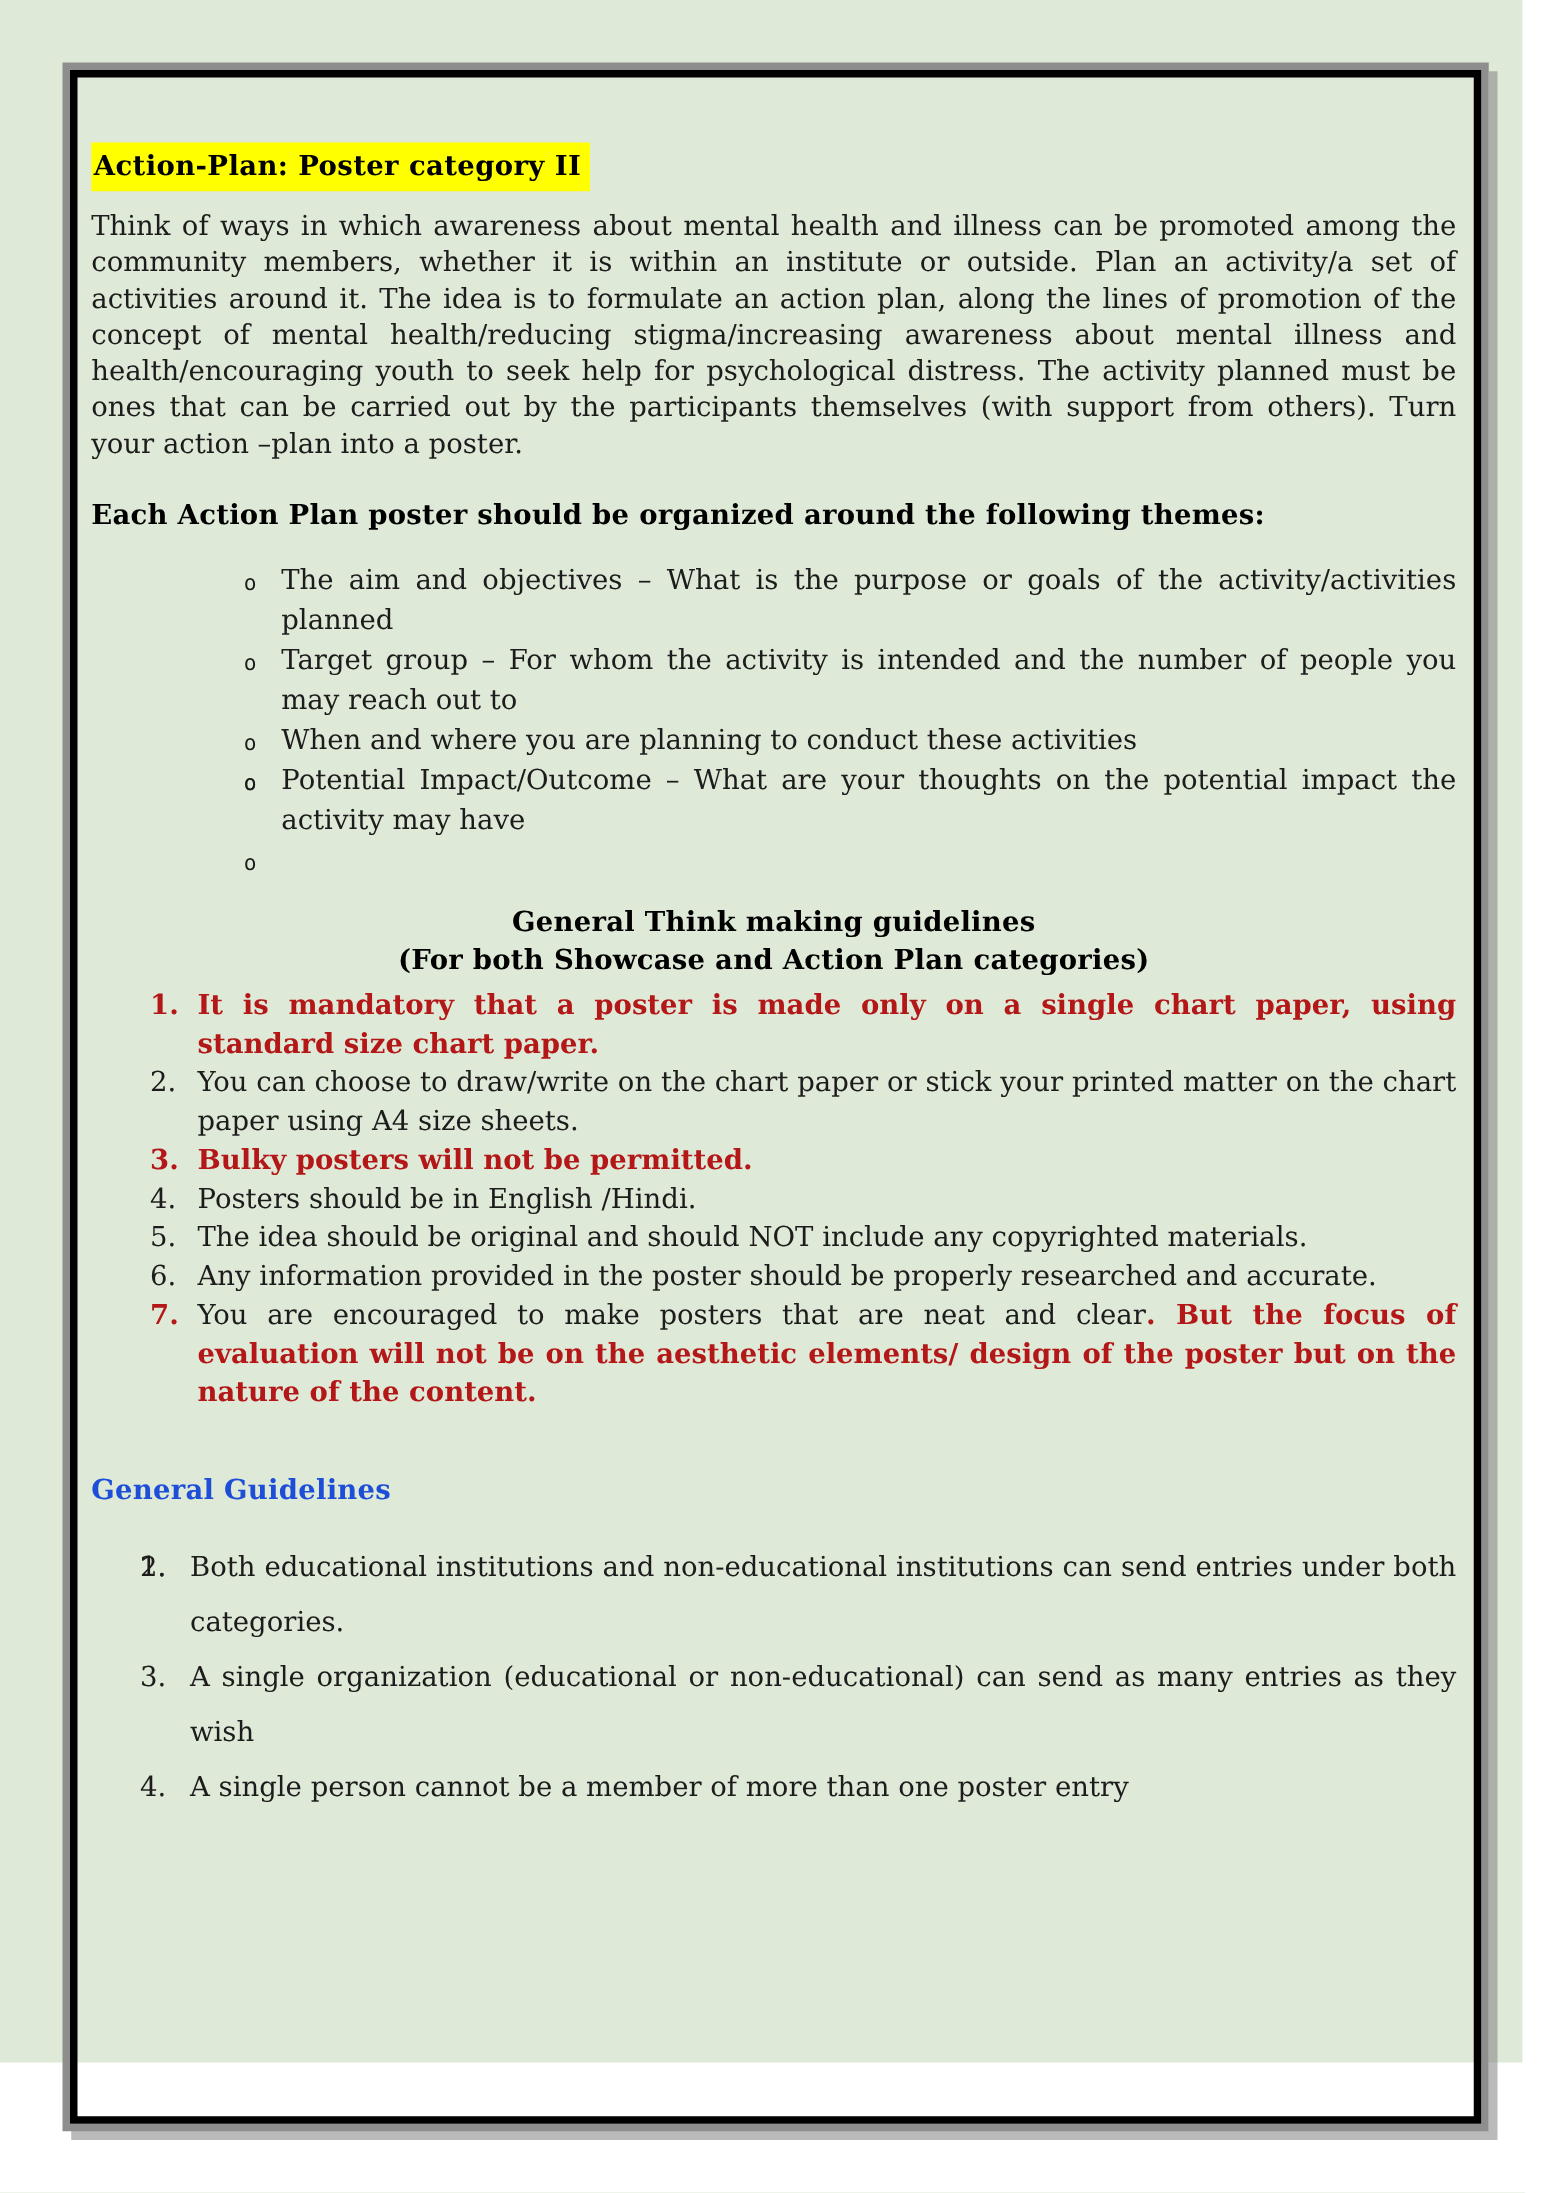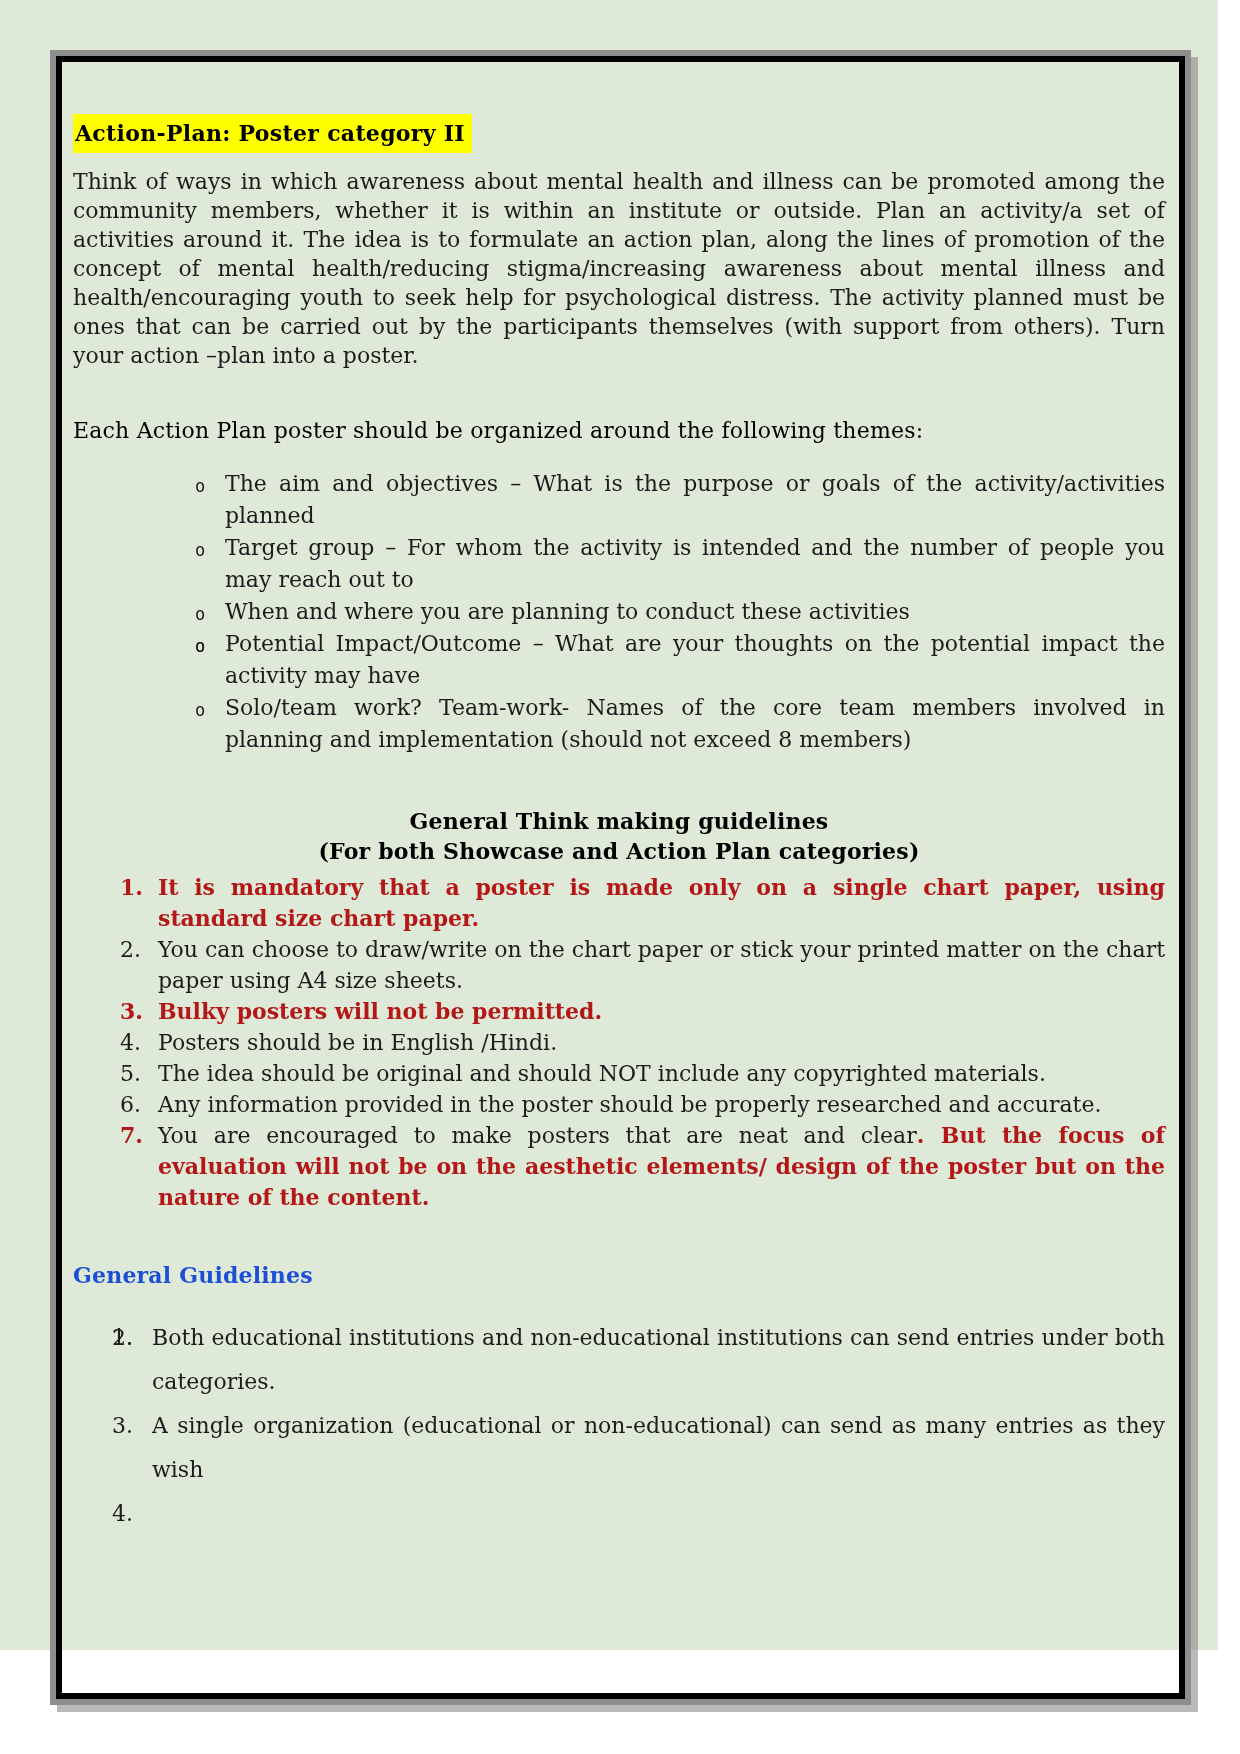--- a/index.html
+++ b/index.html
@@ -39,21 +39,21 @@
   }
   p{margin:0;}
   .title-line{margin-top:0;line-height:34px;}
   .highlight{
     display:inline-block;background:var(--highlight-yellow);
     font-weight:bold;font-size:22px;color:#000;
     padding:2px 7px 3px 2px;letter-spacing:.3px;
   }
   .intro{margin-top:14px;text-align:justify;}
   .themes-heading{
-    margin-top:45px;font-weight:normal;color:#000;line-height:32px;letter-spacing:.2px;
+    margin-top:26px;font-weight:bold;color:#000;line-height:32px;letter-spacing:.2px;
   }
   .themes-list{margin-top:21px;}
   .theme-item{
     position:relative;padding-left:152px;text-align:justify;line-height:32px;
   }
   .theme-item .marker{
     position:absolute;left:122px;top:2px;
     font-family:"DejaVu Sans Mono","Liberation Mono",monospace;
     font-size:17px;line-height:32px;
   }
@@ -108,21 +108,20 @@
         </div>
         <div class="theme-item">
           <span class="marker">o</span>
         </div>
         <div class="theme-item">
           <span class="marker">o</span>
           <span>Potential Impact/Outcome – What are your thoughts on the potential impact the activity may have</span>
         </div>
         <div class="theme-item">
           <span class="marker">o</span>
-          <span>Solo/team work? Team-work- Names of the core team members involved in planning and implementation (should not exceed 8 members)</span>
         </div>
       </div>
 
       <p class="center-heading pg-title">General Think making guidelines</p>
       <p class="center-heading">(For both Showcase and Action Plan categories)</p>
 
       <div class="pg-list">
         <div class="pg-item red">
           <span class="num">1.</span>
           <span>It is mandatory that a poster is made only on a single chart paper, using standard size chart paper.</span>
@@ -162,18 +161,19 @@
         <div class="gg-item">
           <span class="num">2.</span>
           <span>Both educational institutions and non-educational institutions can send entries under both categories.</span>
         </div>
         <div class="gg-item">
           <span class="num">3.</span>
           <span>A single organization (educational or non-educational) can send as many entries as they wish</span>
         </div>
         <div class="gg-item">
           <span class="num">4.</span>
+          <span>A single person cannot be a member of more than one poster entry</span>
         </div>
       </div>
 
     </div>
   </div>
 </div>
 
 </body></html>

